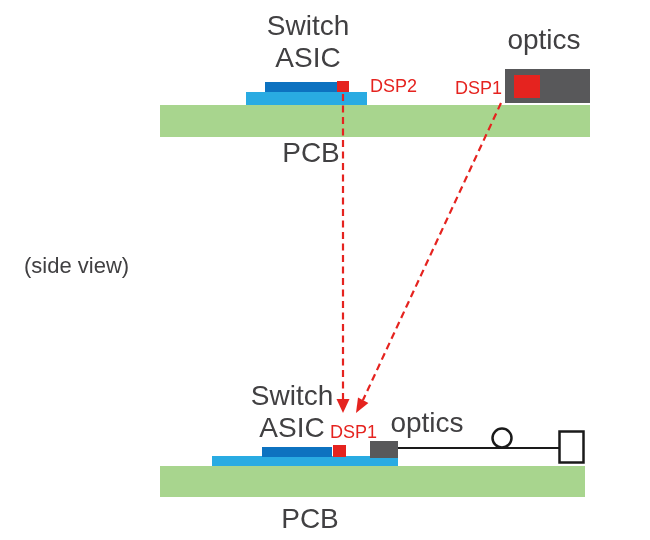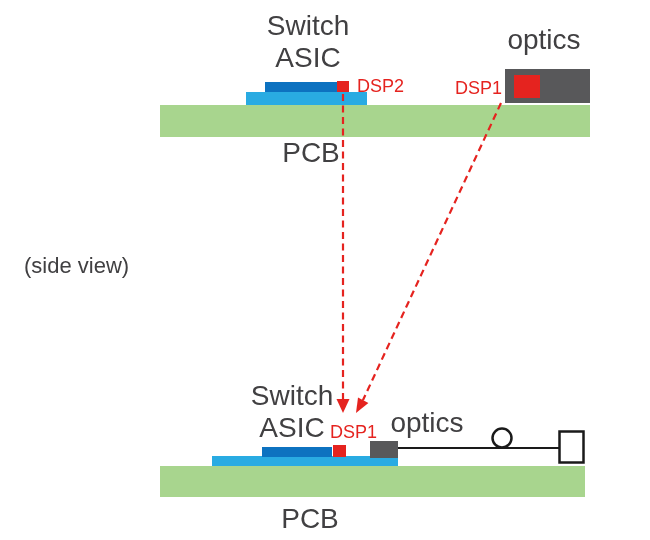--- a/index.html
+++ b/index.html
@@ -49,21 +49,21 @@
   
   .side-view { left: 24px; top: 250px; font-size: 22px; }
 
   
   .top-switch { left: 308px; top: 10px; line-height: 32px; }
   .top-optics-lbl { left: 544px; top: 24px; }
   .top-pcb-bar { left: 160px; top: 105px; width: 430px; height: 32px; }
   .top-substrate { left: 246px; top: 92px; width: 121px; height: 13px; }
   .top-die { left: 265px; top: 82px; width: 72px; height: 10px; }
   .top-dsp2 { left: 337px; top: 81px; width: 12px; height: 11px; }
-  .top-dsp2-lbl { left: 357px; top: 77px; }
+  .top-dsp2-lbl { left: 370px; top: 77px; }
   .top-optics-block { left: 505px; top: 69px; width: 85px; height: 34px; }
   .top-dsp1 { left: 514px; top: 75px; width: 26px; height: 23px; }
   .top-dsp1-lbl { left: 502px; top: 79px; }
   .top-pcb-lbl { left: 311px; top: 137px; }
 
   
   .bot-switch { left: 292px; top: 380px; line-height: 32px; }
   .bot-dsp1-lbl { left: 330px; top: 423px; }
   .bot-optics-lbl { left: 427px; top: 407px; }
   .bot-pcb-bar { left: 160px; top: 466px; width: 425px; height: 31px; }

